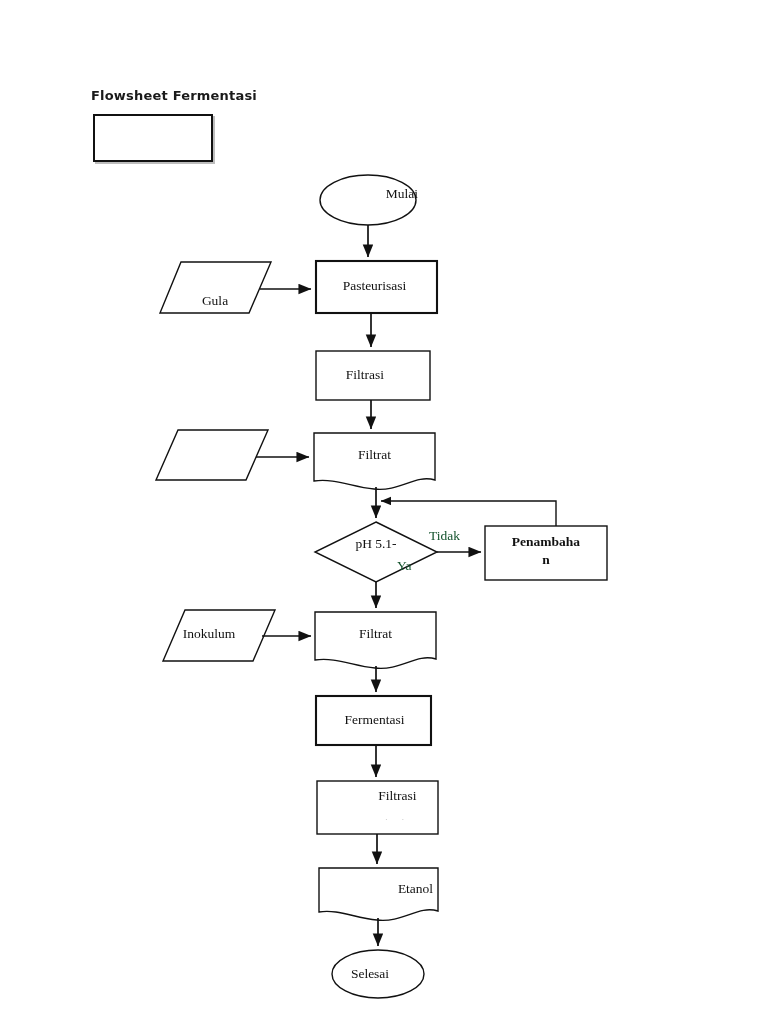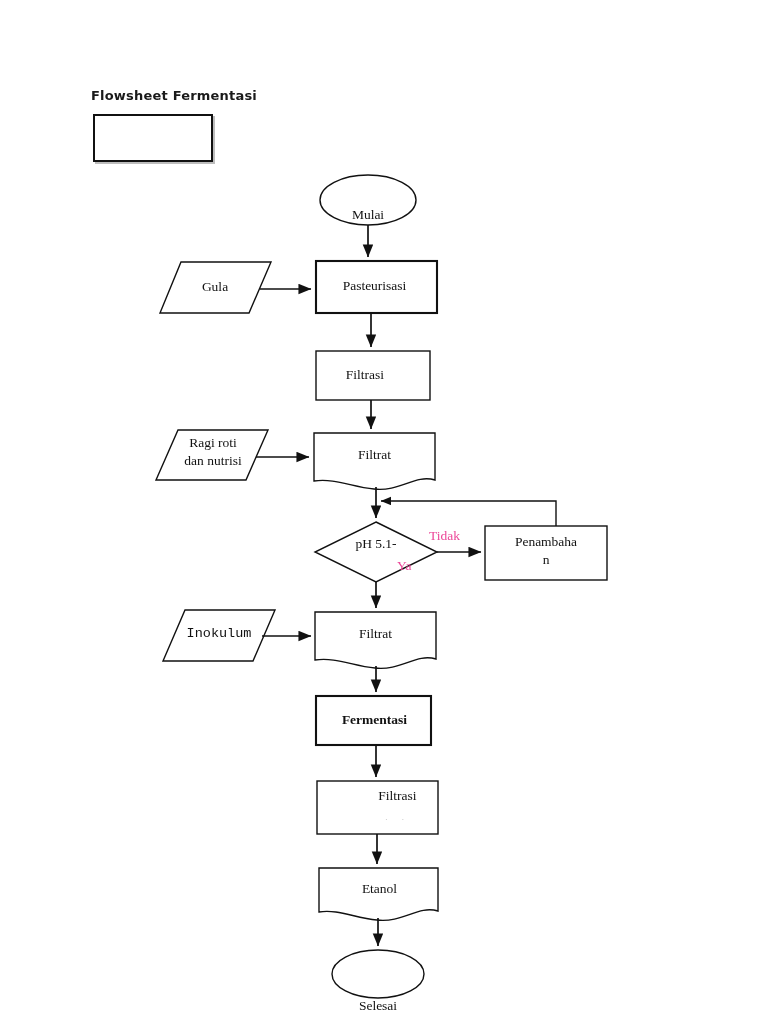--- a/index.html
+++ b/index.html
@@ -78,21 +78,21 @@
   }
   #canvas .conn-thin {
     fill: none;
     stroke: #111111;
     stroke-width: 1.4;
   }
   .edge-label {
     position: absolute;
     font-family: "Liberation Serif", serif;
     font-size: 13.5px;
-    color: #ec4899;
+    color: #14532d;
     white-space: nowrap;
     pointer-events: none;
   }
   .faint {
     color: #b9b9b9;
     font-size: 9px;
     letter-spacing: 6px;
   }
 </style>
 </head>
@@ -167,49 +167,47 @@
 
     <line class="conn" x1="376" y1="666" x2="376" y2="692" marker-end="url(#arrow)"></line>
 
     <line class="conn" x1="376" y1="745" x2="376" y2="777" marker-end="url(#arrow)"></line>
 
     <line class="conn" x1="377" y1="834" x2="377" y2="864" marker-end="url(#arrow)"></line>
 
     <line class="conn" x1="378" y1="918" x2="378" y2="946" marker-end="url(#arrow)"></line>
   </svg>
 
-  <div class="shape-label" style="left:318px; top:207px; width:100px;">Mulai</div>
-
-  <div class="shape-label" style="left:165px; top:279px; width:100px;">Gula</div>
+  <div class="shape-label" style="left:318px; top:186px; width:100px;text-align:right;">Mulai</div>
+
+  <div class="shape-label" style="left:165px; top:293px; width:100px;">Gula</div>
 
   <div class="shape-label" style="left:316px; top:278px; width:117px;">Pasteurisasi</div>
 
   <div class="shape-label" style="left:316px; top:367px; width:98px;">Filtrasi</div>
 
-  <div class="shape-label" style="left:158px; top:434px; width:110px; line-height:1.35;">Ragi roti
-dan nutrisi</div>
 
   <div class="shape-label" style="left:314px; top:447px; width:121px;">Filtrat</div>
 
   <div class="shape-label" style="left:330px; top:536px; width:92px;">pH 5.1-</div>
 
-  <div class="shape-label" style="left:485px; top:533px; width:122px; line-height:1.35;">Penambaha
+  <div class="shape-label" style="left:485px; top:533px; width:122px; line-height:1.35;font-weight:bold;">Penambaha
 n</div>
 
-  <div class="shape-label" style="left:169px; top:626px; width:100px;font-family:Liberation Mono, monospace;">Inokulum</div>
+  <div class="shape-label" style="left:159px; top:626px; width:100px;">Inokulum</div>
 
   <div class="shape-label" style="left:315px; top:626px; width:121px;">Filtrat</div>
 
-  <div class="shape-label" style="left:316px; top:712px; width:117px;font-weight:bold;">Fermentasi</div>
+  <div class="shape-label" style="left:316px; top:712px; width:117px;">Fermentasi</div>
 
   <div class="shape-label" style="left:337px; top:788px; width:121px;">Filtrasi</div>
 
   <div class="shape-label faint" style="left:337px; top:812px; width:121px;">.   .</div>
 
-  <div class="shape-label" style="left:319px; top:881px; width:121px;text-align:center;">Etanol</div>
-
-  <div class="shape-label" style="left:328px; top:966px; width:100px;margin-top:32px;">Selesai</div>
+  <div class="shape-label" style="left:355px; top:881px; width:121px;text-align:center;">Etanol</div>
+
+  <div class="shape-label" style="left:320px; top:966px; width:100px;">Selesai</div>
 
   <div class="edge-label" style="left:429px; top:528px;">Tidak</div>
 
   <div class="edge-label" style="left:397px; top:558px;">Ya</div>
 
 </div>
 
 </body></html>

